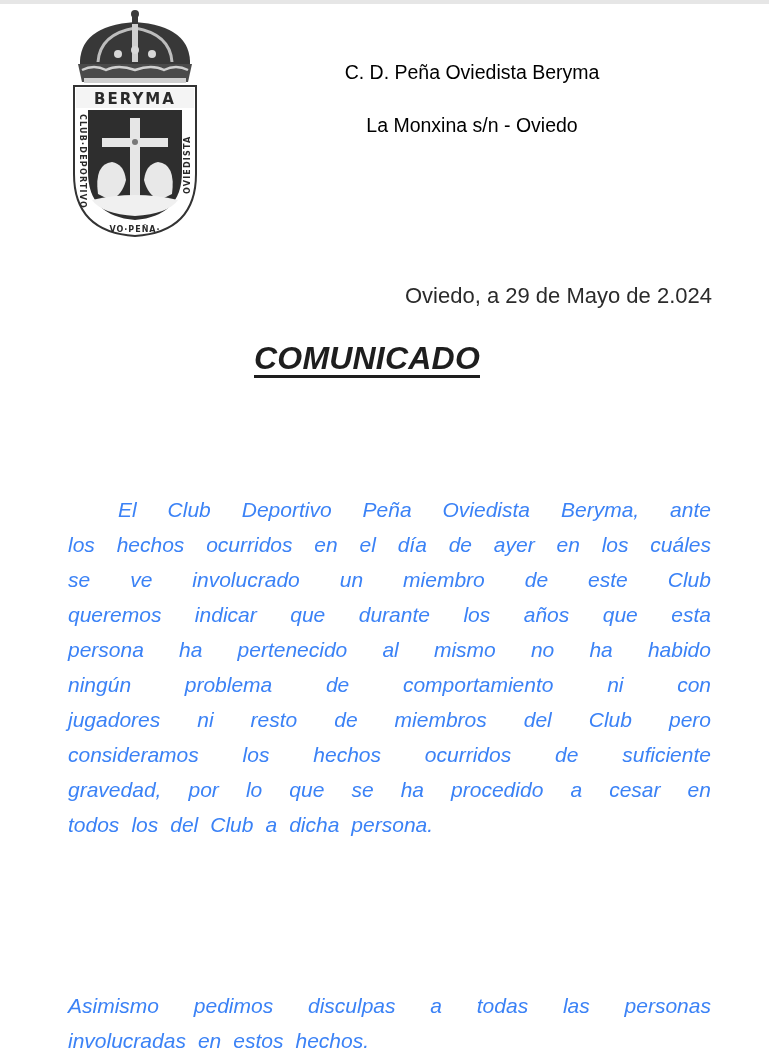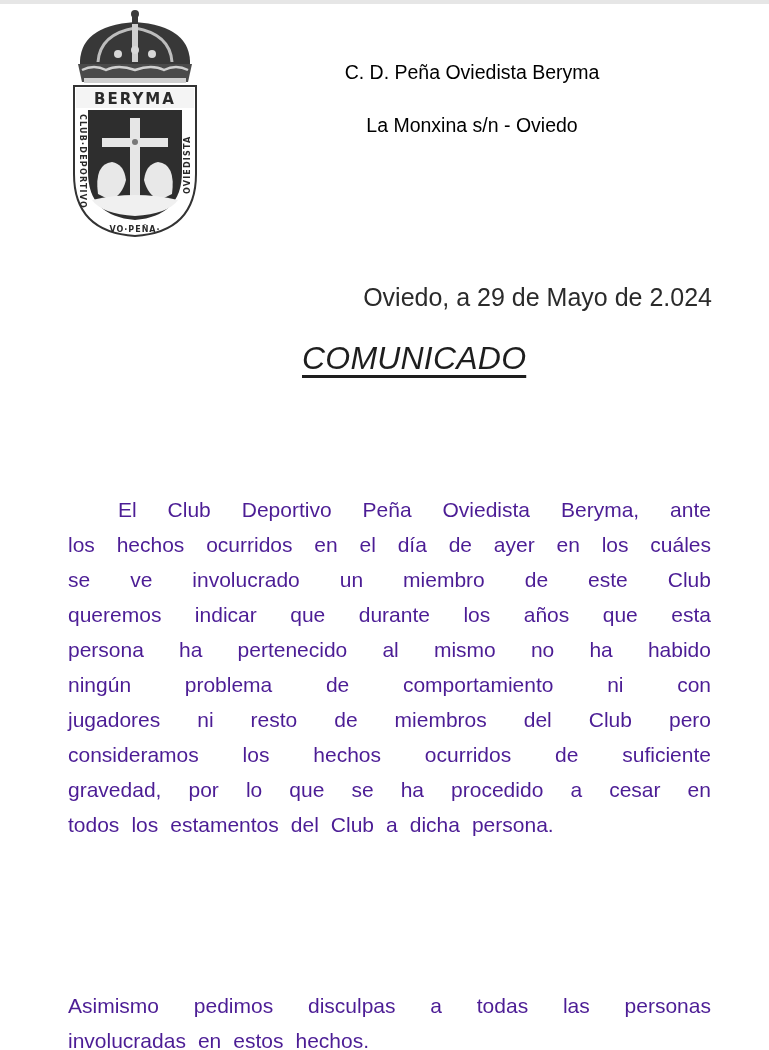--- a/index.html
+++ b/index.html
@@ -39,45 +39,45 @@
     }
     .header-line {
       height: 53px;
       line-height: 40px;
       white-space: nowrap;
     }
     .date-line {
       position: absolute;
       right: 57px;
       top: 283px;
-      font-size: 25px;
+      font-size: 22px;
       color: #2b2b2b;
       white-space: nowrap;
     }
     .title {
       position: absolute;
       left: 254px;
       top: 340px;
       font-size: 32px;
-      font-weight: normal;
+      font-weight: bold;
       font-style: italic;
       color: #1e1e1e;
       text-decoration: underline;
       text-decoration-thickness: 3px;
       text-underline-offset: 6px;
       letter-spacing: 0.2px;
       white-space: nowrap;
-      margin-left: 48px;
     }
     .body-text {
       position: absolute;
       left: 68px;
       width: 643px;
       font-size: 21px;
-      color: #4c1d95;
+      color: #3b82f6;
+      font-style: italic;
     }
     .para-1 { top: 492px; }
     .para-2 { top: 988px; }
     .line {
       height: 35px;
       line-height: 35px;
       text-align: justify;
       text-align-last: justify;
       white-space: nowrap;
       display: flex;
@@ -229,21 +229,20 @@
       <span>se</span>
       <span>ha</span>
       <span>procedido</span>
       <span>a</span>
       <span>cesar</span>
       <span>en</span>
     </div>
   <div class="line last">
       <span>todos</span>
       <span>los</span>
-      <span>estamentos</span>
       <span>del</span>
       <span>Club</span>
       <span>a</span>
       <span>dicha</span>
       <span>persona.</span>
     </div>
 </div>
 
 <div class="body-text para-2">
   <div class="line">

